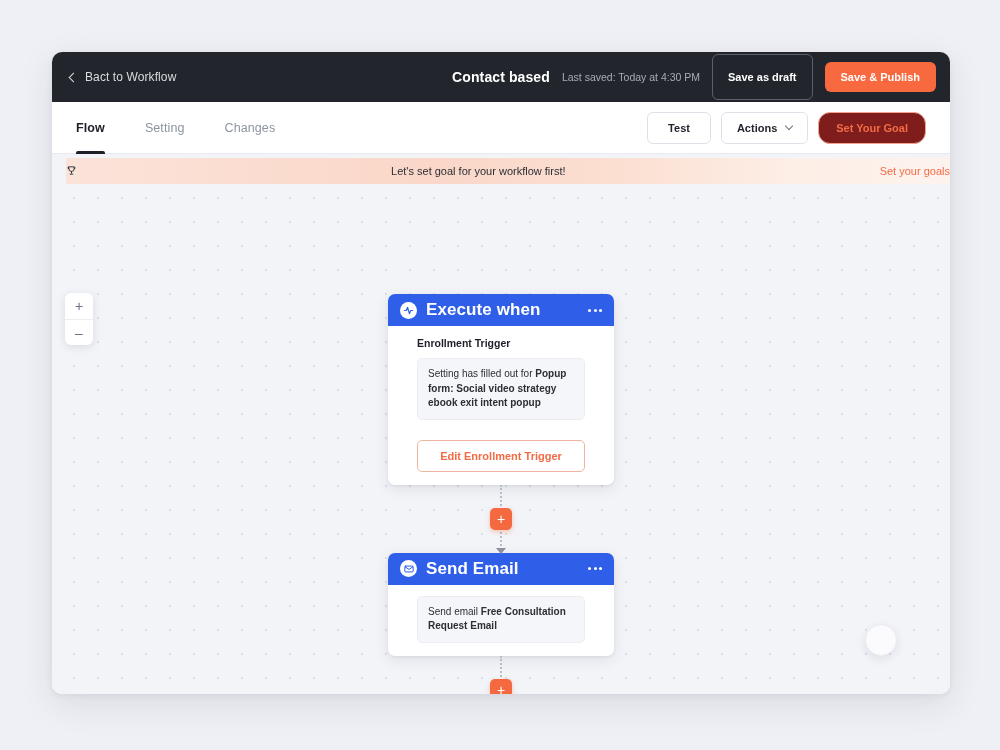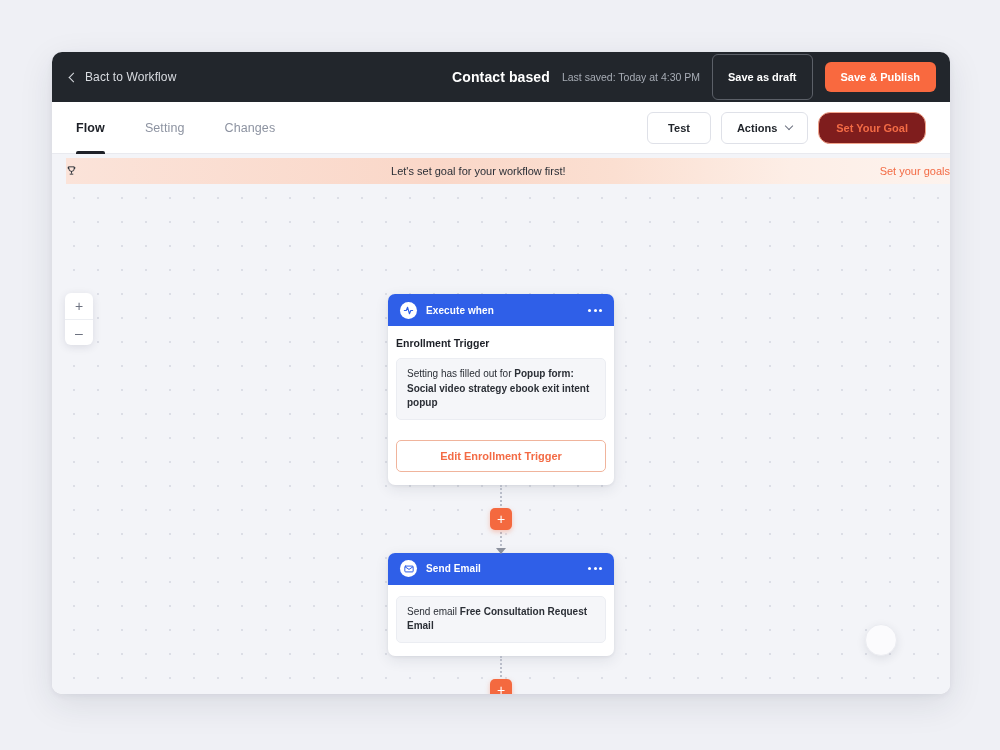--- a/index.html
+++ b/index.html
@@ -273,38 +273,38 @@
     width: 17px; height: 17px;
     border-radius: 50%;
     background: #ffffff;
     display: flex;
     align-items: center;
     justify-content: center;
     flex: 0 0 auto;
   }
   .node-title {
     color: #ffffff;
-    font-size: 10px;
+    font-size: 17px;
     font-weight: 700;
     letter-spacing: .1px;
   }
   .node-menu {
     margin-left: auto;
     display: flex;
     gap: 2.5px;
     cursor: pointer;
     padding: 4px 0 4px 8px;
   }
   .node-menu i {
     width: 3px; height: 3px;
     border-radius: 50%;
     background: #ffffff;
     display: block;
   }
-  .node-body { padding: 11px 8px 13px; }
+  .node-body { padding: 11px 29px 13px; }
   .node-section-label {
     font-size: 10.5px;
     font-weight: 700;
     color: #1d2027;
     margin-bottom: 9px;
   }
   .node-detail {
     background: #f5f6f9;
     border: 1px solid #ebedf2;
     border-radius: 5px;

